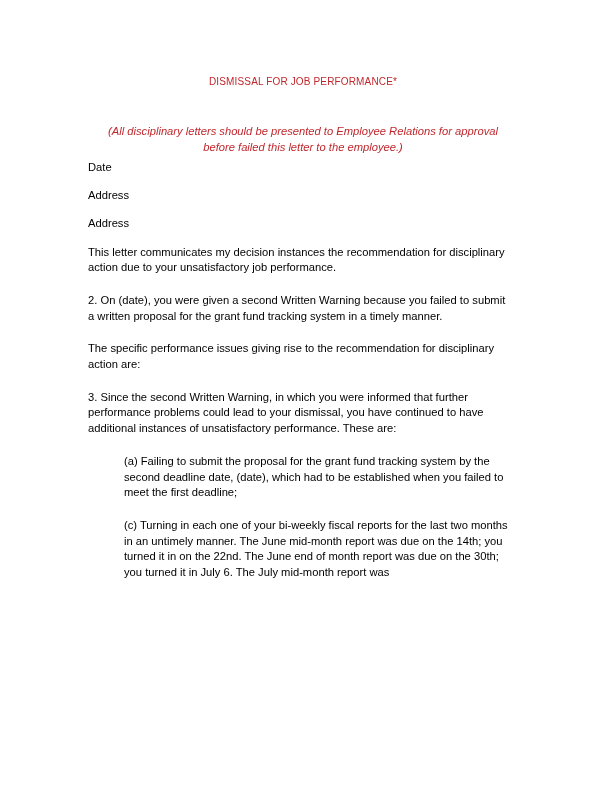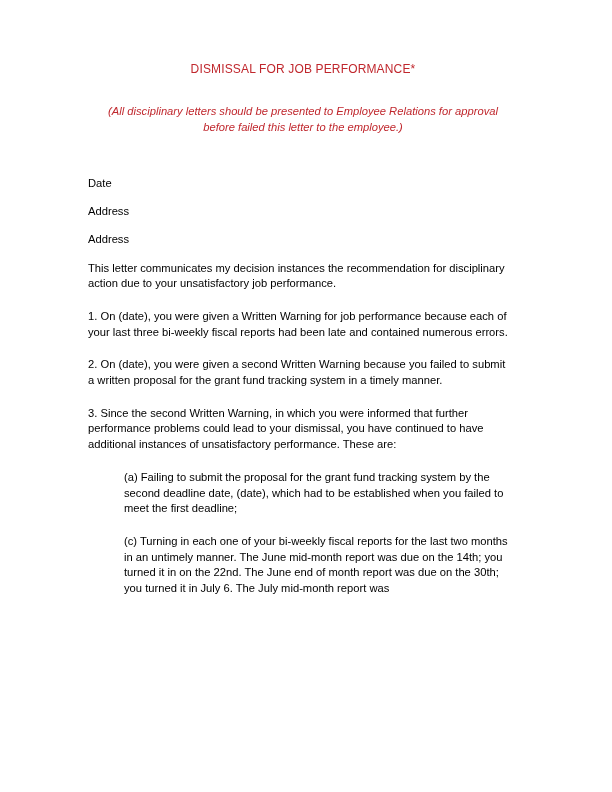--- a/index.html
+++ b/index.html
@@ -27,44 +27,44 @@
 
   
   .header-block {
     position: absolute;
     left: 88px;
     top: 62px;
     width: 430px;
     text-align: center;
   }
   .doc-title {
-    font-size: 12px;
+    font-size: 10px;
     line-height: 15.5px;
     color: #c0272d;
     letter-spacing: 0.15px;
-    margin: 0;
+    margin: 12px;
     white-space: nowrap;
   }
   .doc-subtitle {
     font-size: 11.2px;
     line-height: 16px;
     color: #c0272d;
     margin: 4px;
     padding-top: 21px;
     font-style: italic;
   }
   .doc-subtitle .sub-line {
     display: block;
   }
 
   
   .letter-body {
     position: absolute;
     left: 88px;
-    top: 176px;
+    top: 160px;
     width: 424px;
   }
 
   .field-line {
     font-size: 11.2px;
     line-height: 15.6px;
     margin: 0 0 12.6px 0;
     white-space: nowrap;
   }
 
@@ -120,24 +120,24 @@
     <div class="field-line">Date</div>
 
 
     <div class="field-line">Address</div>
 
     <div class="field-line">Address</div>
 
 
     <p class="para">This letter communicates my decision instances the recommendation for disciplinary action due to your unsatisfactory job performance.</p>
 
-    <p class="para">1. On (date), you were given a Written Warning for job performance because each of your last three bi-weekly fiscal reports had been late and contained numerous errors.</p>
 
     <p class="para">2. On (date), you were given a second Written Warning because you failed to submit a written proposal for the grant fund tracking system in a timely manner.</p>
 
+    <p class="para">The specific performance issues giving rise to the recommendation for disciplinary action are:</p>
 
     <p class="para">3. Since the second Written Warning, in which you were informed that further performance problems could lead to your dismissal, you have continued to have additional instances of unsatisfactory performance. These are:</p>
 
     <p class="subpara">(a) Failing to submit the proposal for the grant fund tracking system by the second deadline date, (date), which had to be established when you failed to meet the first deadline;</p>
 
 
     <p class="subpara">(c) Turning in each one of your bi-weekly fiscal reports for the last two months in an untimely manner. The June mid-month report was due on the 14th; you turned it in on the 22nd. The June end of month report was due on the 30th; you turned it in July 6. The July mid-month report was</p>
 
   </div>
 

